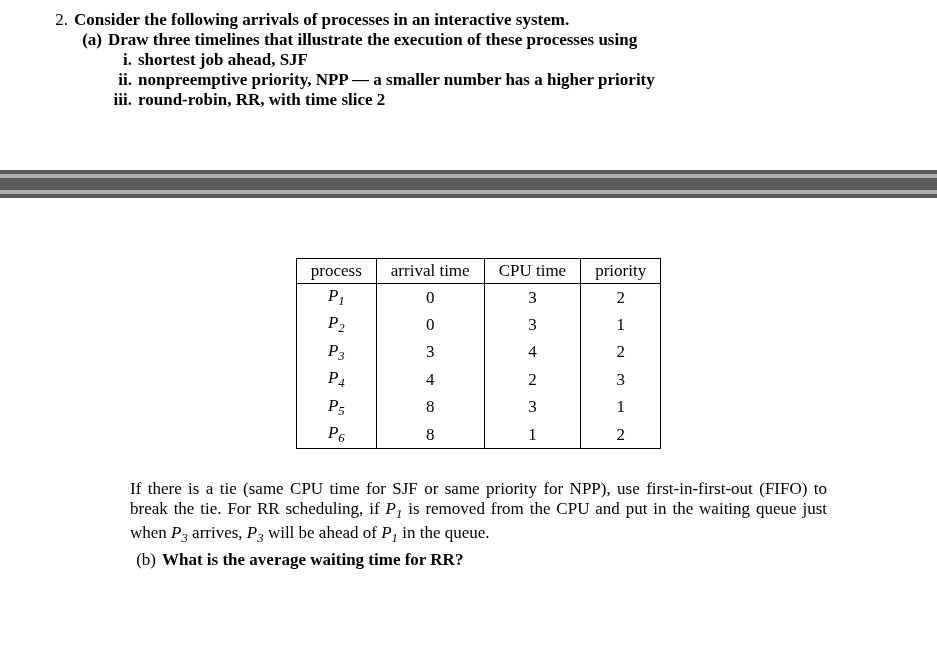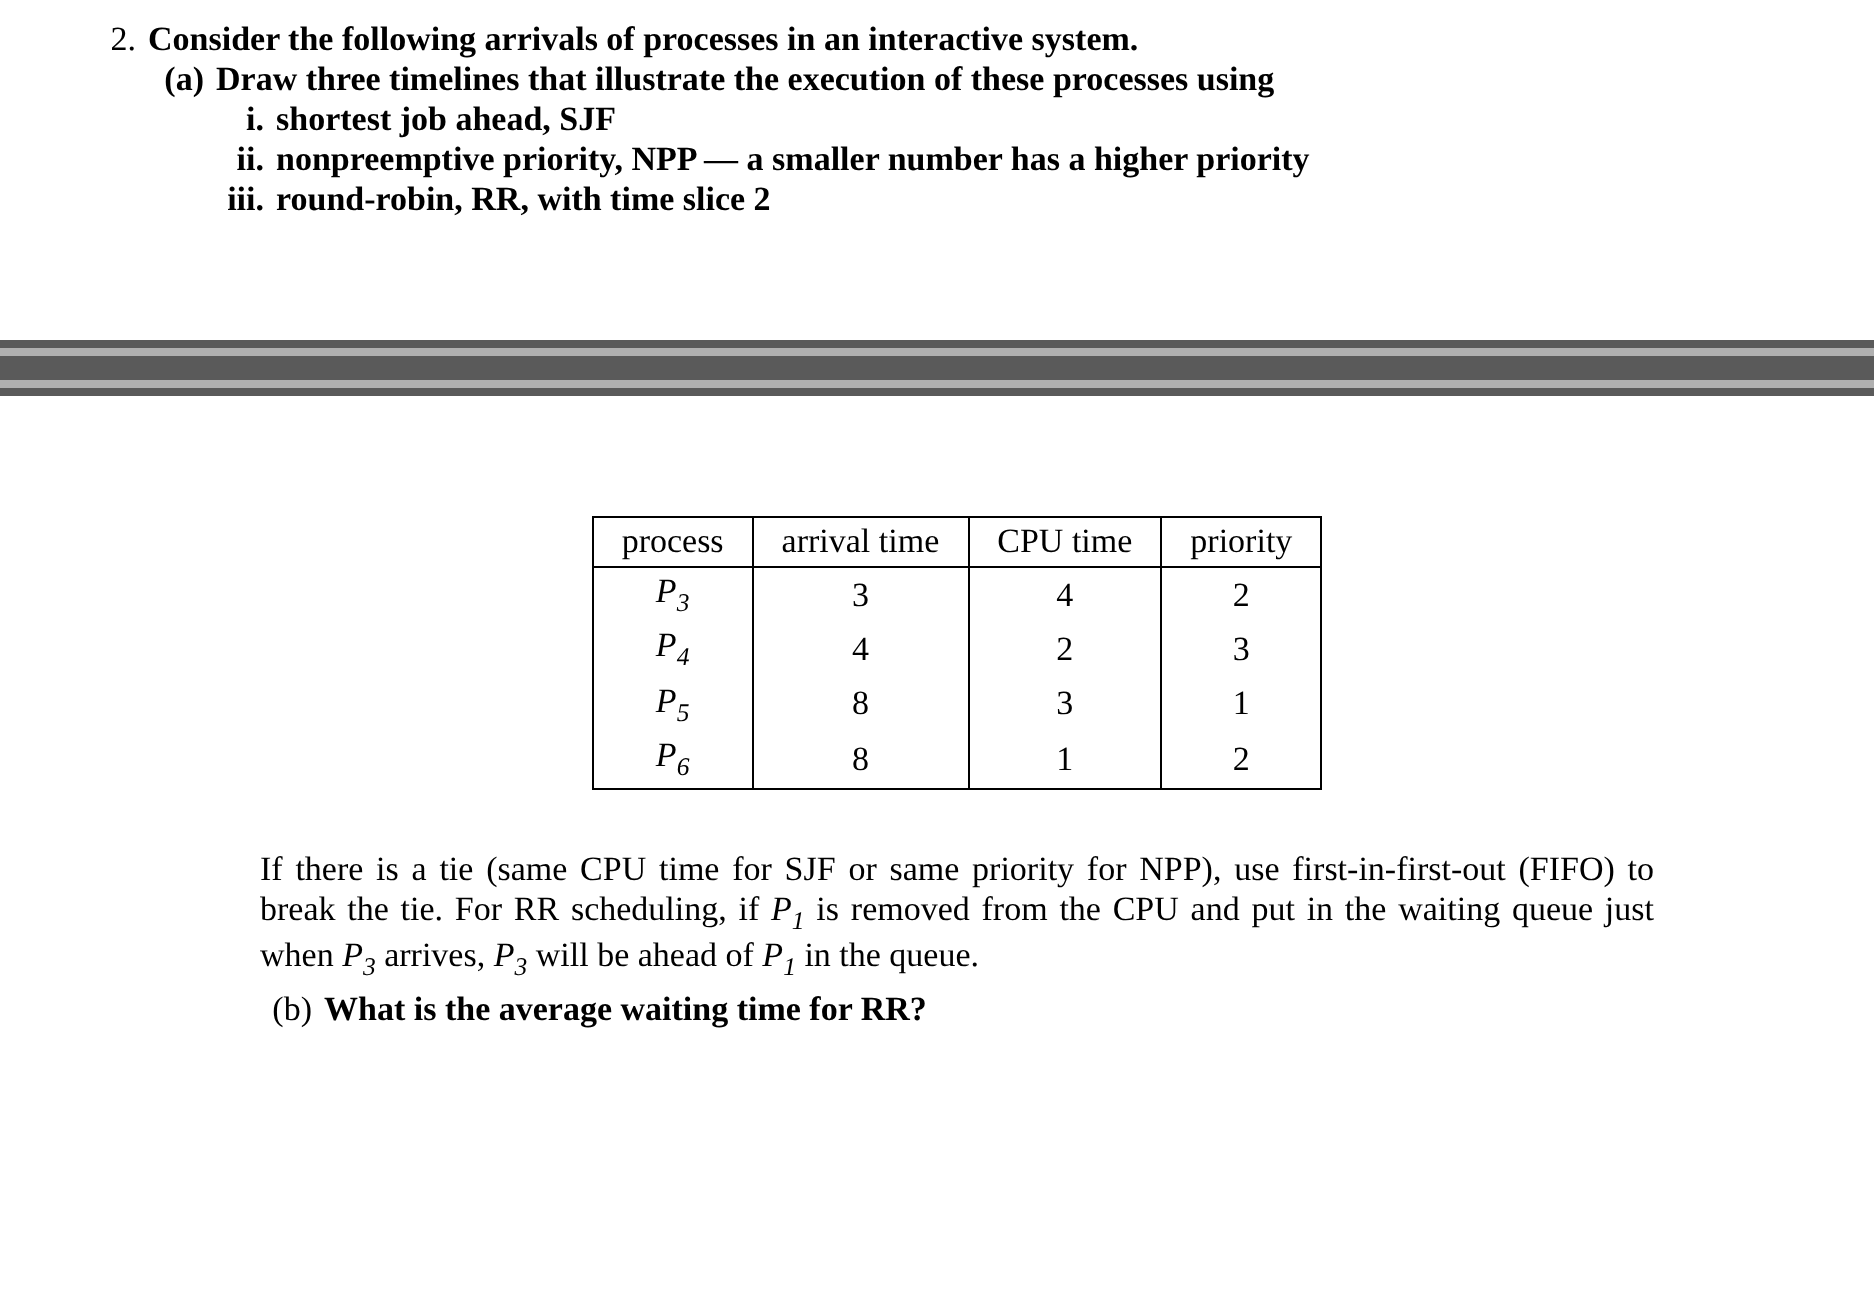--- a/index.html
+++ b/index.html
@@ -111,20 +111,32 @@
     <thead>
       <tr>
         <th>process</th>
         <th>arrival time</th>
         <th>CPU time</th>
         <th>priority</th>
       </tr>
     </thead>
     <tbody id="tbody">
         <tr>
+          <td><span class="italic">P<span class="subscript">1</span></span></td>
+          <td>0</td>
+          <td>3</td>
+          <td>2</td>
+        </tr>
+        <tr>
+          <td><span class="italic">P<span class="subscript">2</span></span></td>
+          <td>0</td>
+          <td>3</td>
+          <td>1</td>
+        </tr>
+        <tr>
           <td><span class="italic">P<span class="subscript">3</span></span></td>
           <td>3</td>
           <td>4</td>
           <td>2</td>
         </tr>
         <tr>
           <td><span class="italic">P<span class="subscript">4</span></span></td>
           <td>4</td>
           <td>2</td>
           <td>3</td>

